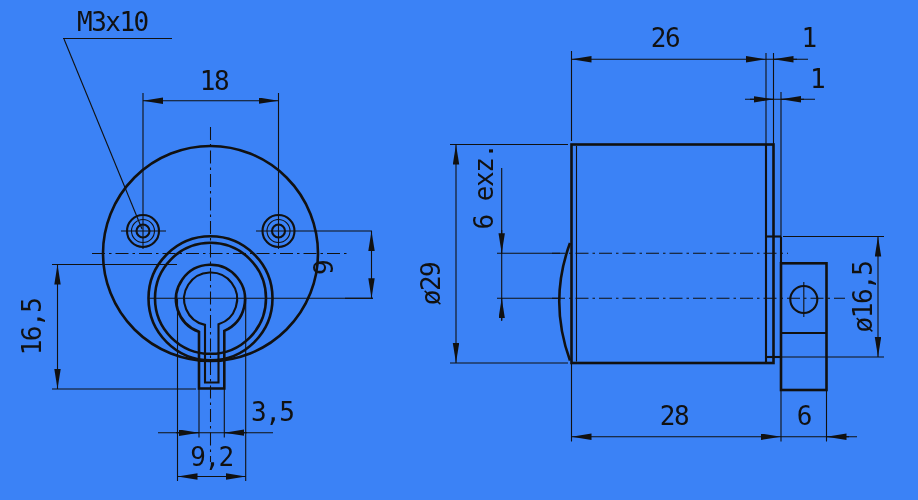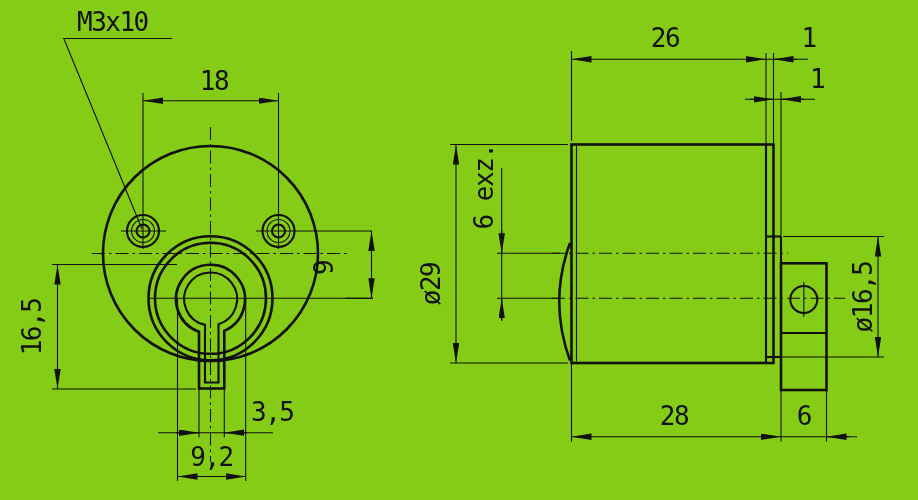--- a/index.html
+++ b/index.html
@@ -1,16 +1,16 @@
 <!DOCTYPE html>
 <html><head>
 <meta charset="utf-8">
 <style>
   html,body{margin:0;padding:0;background:#ffffff;}
-  .stage{position:relative;width:918px;height:500px;background:#84cc16;overflow:hidden;}
+  .stage{position:relative;width:918px;height:500px;background:#3b82f6;overflow:hidden;}
   svg{display:block;}
   .lw3{stroke:#111;stroke-width:2.6;fill:none;stroke-linecap:butt;}
   .lw2{stroke:#111;stroke-width:2.1;fill:none;stroke-linecap:butt;}
   .lw1{stroke:#111;stroke-width:1.1;fill:none;stroke-linecap:butt;}
   .cl{stroke:#111;stroke-width:1.05;fill:none;stroke-dasharray:13 4 2.5 4;}
   .dim{font-family:"DejaVu Sans Mono","Liberation Mono",monospace;font-size:26px;letter-spacing:-1.5px;fill:#111;}
 </style>
 </head>
 <body>
 

